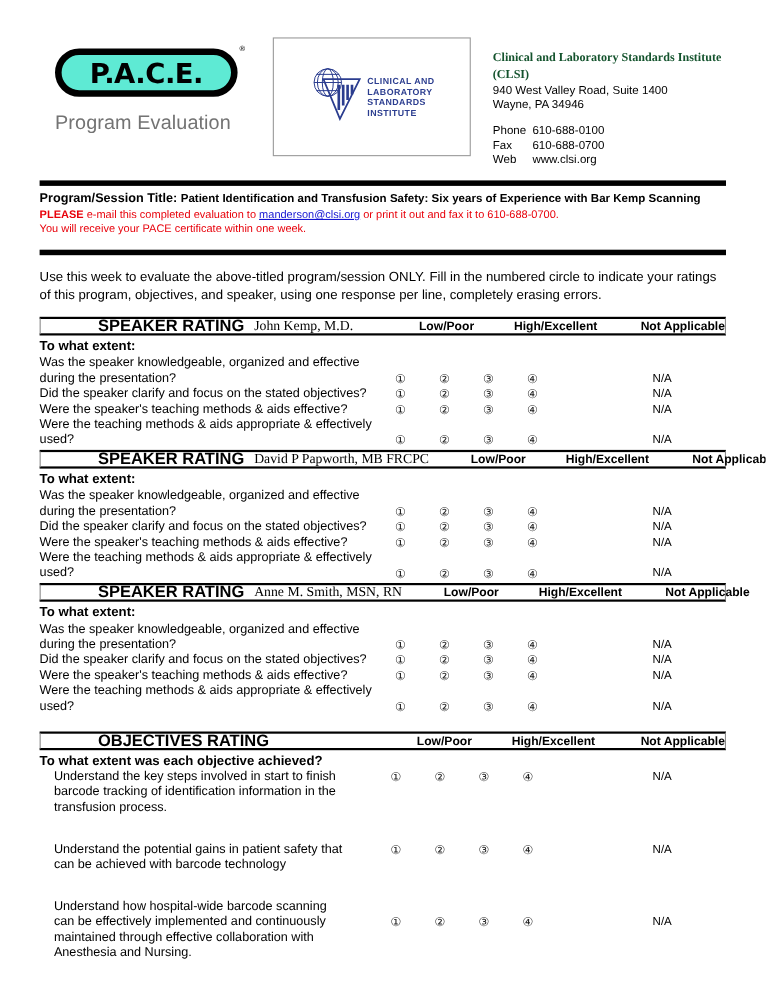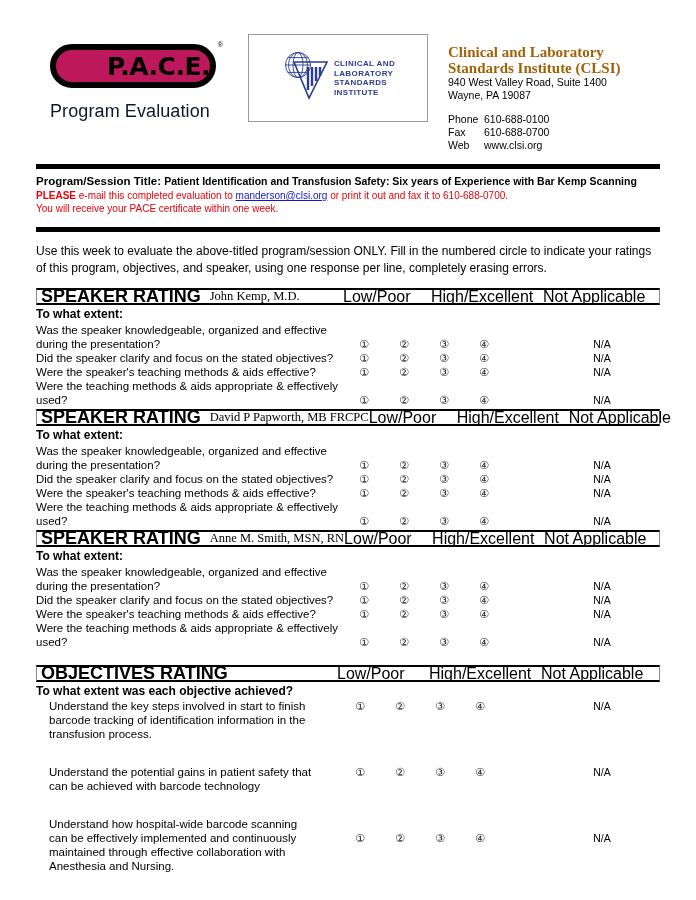--- a/index.html
+++ b/index.html
@@ -40,22 +40,22 @@
     margin-left: 14px;
   }
   .pace-logo {
     width: 166px;
     height: 44px;
     border: 6px solid #000;
     border-radius: 24px;
     box-sizing: border-box;
     display: flex;
     align-items: center;
-    justify-content: flex-end;
-    background: #be185d;
+    justify-content: center;
+    background: #5eead4;
   }
   .pace-logo-text {
     font-family: "DejaVu Sans", sans-serif;
     font-weight: bold;
     font-size: 25px;
     letter-spacing: -0.5px;
     line-height: 1;
     color: #000;
     white-space: nowrap;
   }
@@ -64,27 +64,27 @@
     top: -3px;
     right: -7px;
     font-size: 7px;
     line-height: 1;
   }
   .pace-caption {
     margin-top: 13px;
     margin-left: 14px;
     font-size: 18px;
     letter-spacing: 0.1px;
-    color: #0f172a;
+    color: #737373;
   }
 
   .clsi-logo-box {
     flex: 0 0 180px;
     width: 180px;
-    height: 88px;
+    height: 108px;
     border: 1px solid #9a9a9a;
     box-sizing: border-box;
     display: flex;
     align-items: center;
     justify-content: center;
     margin-top: 4px;
     background: #fff;
   }
   .clsi-logo-inner {
     display: flex;
@@ -105,23 +105,23 @@
   .clsi-words span { display: block; }
 
   .addr-block {
     flex: 1 1 auto;
     padding-left: 20px;
     padding-top: 14px;
   }
   .addr-name {
     font-family: "Liberation Serif", serif;
     font-weight: bold;
-    font-size: 15px;
+    font-size: 11px;
     line-height: 16px;
-    color: #a16207;
+    color: #14532d;
   }
   .addr-line {
     font-size: 10.5px;
     line-height: 13px;
     color: #000;
   }
   .addr-gap { height: 11px; }
   .addr-contact {
     font-size: 10.5px;
     line-height: 13px;
@@ -179,37 +179,38 @@
     display: flex;
     align-items: center;
     border: 1px solid #8a8a8a;
     border-top: 2px solid #000;
     border-bottom: 2px solid #000;
     height: 17px;
     box-sizing: border-box;
     background: #fff;
   }
   .sec-header .sec-title {
-    font-size: 18px;
+    font-size: 15px;
     font-weight: bold;
     padding-left: 4px;
     white-space: nowrap;
+    margin-left: 48px;
   }
   .sec-header .sec-person {
     font-family: "Liberation Serif", serif;
     font-size: 12.5px;
     font-weight: normal;
     padding-left: 9px;
     white-space: nowrap;
   }
   .sec-header .sec-spacer { flex: 1 1 auto; }
   .col-head {
-    font-size: 16px;
-    font-weight: normal;
-    text-align: left;
+    font-size: 11px;
+    font-weight: bold;
+    text-align: right;
     white-space: nowrap;
   }
   .col-low   { flex: 0 0 88px; }
   .col-high  { flex: 0 0 112px; }
   .col-na    { flex: 0 0 116px; }
 
   .subhead {
     font-size: 12px;
     font-weight: bold;
     padding-top: 2px;
@@ -315,21 +316,21 @@
           <span>Laboratory</span>
           <span>Standards</span>
           <span>Institute</span>
         </span>
       </div>
     </div>
 
     <div class="addr-block">
       <div class="addr-name">Clinical and Laboratory Standards Institute (CLSI)</div>
       <div class="addr-line">940 West Valley Road, Suite 1400</div>
-      <div class="addr-line">Wayne, PA  19087</div>
+      <div class="addr-line">Wayne, PA  34946</div>
       <div class="addr-gap"></div>
       <div class="addr-contact">
         <span class="lbl">Phone</span>
         <span>610-688-0100</span>
       </div>
       <div class="addr-contact">
         <span class="lbl">Fax</span>
         <span>610-688-0700</span>
       </div>
       <div class="addr-contact">

